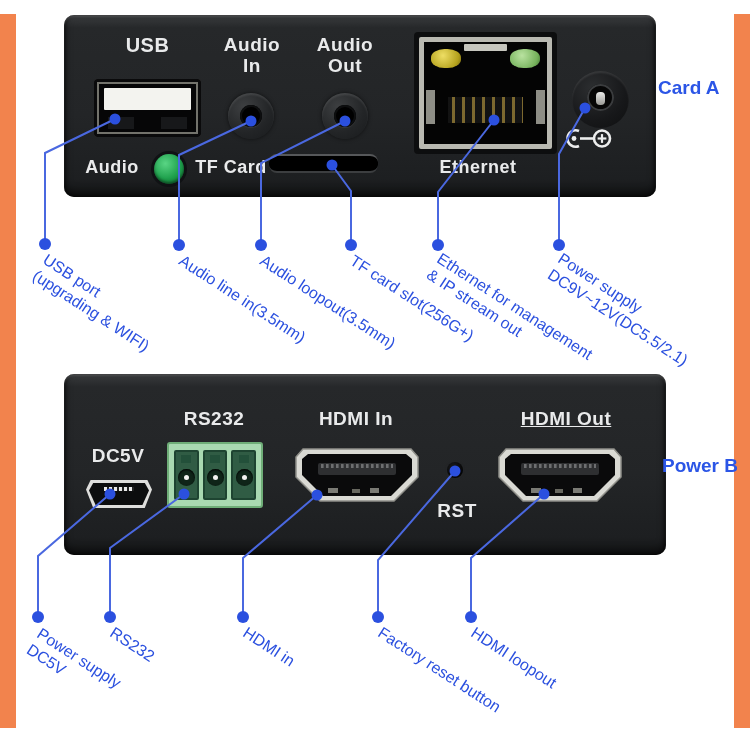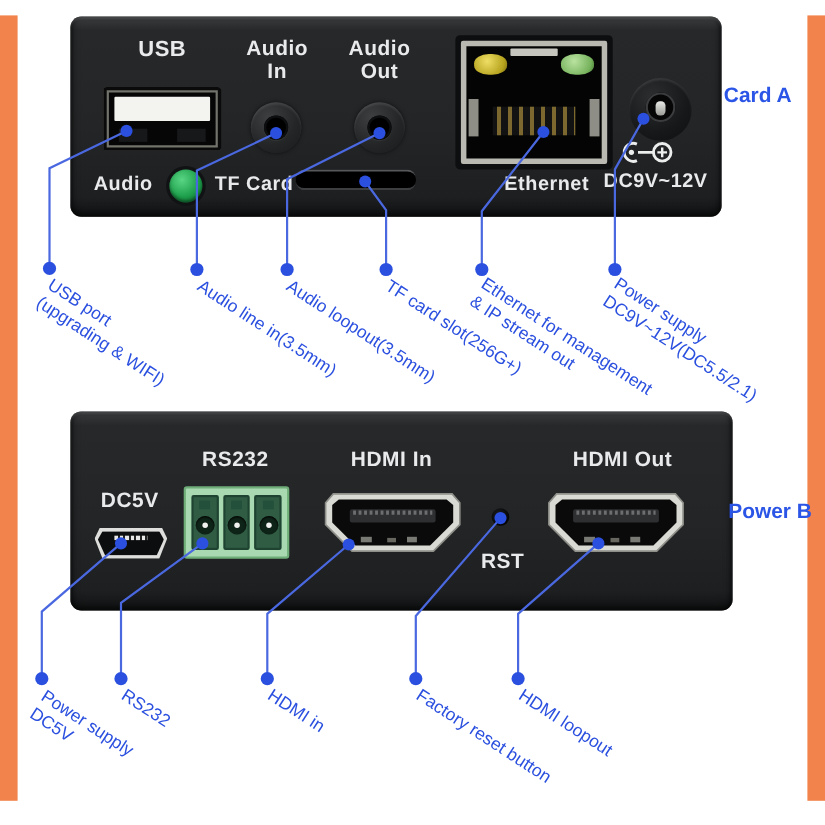--- a/index.html
+++ b/index.html
@@ -139,43 +139,42 @@
     <div class="eth" style="left:350px;top:17px;">
       <div class="eth-metal">
         <div class="eth-tab"></div>
         <div class="eth-led yellow"></div>
         <div class="eth-led green"></div>
         <div class="eth-side" style="left:2px;"></div>
         <div class="eth-side" style="right:2px;"></div>
         <div class="eth-pins"></div>
       </div>
     </div>
-    <div class="dev-label" style="left:388px;top:142px;width:90px;font-size:18px;">Ethernet</div>
+    <div class="dev-label" style="left:369px;top:142px;width:90px;font-size:18px;">Ethernet</div>
 
     <div class="dc-jack" style="left:508px;top:56px;">
       <div class="dc-inner"></div>
       <div class="dc-pin"></div>
     </div>
     <svg class="abs" style="left:501px;top:111px;" width="47" height="25" viewBox="0 0 47 25">
       <path d="M14 5 A8.2 8.2 0 1 0 14 20" stroke="#eceded" fill="none" stroke-width="2.6"></path>
       <circle cx="9" cy="12.5" r="2.4" fill="#eceded"></circle>
       <line x1="15" y1="12.5" x2="30" y2="12.5" stroke="#eceded" stroke-width="2.6"></line>
       <circle cx="37" cy="12.5" r="8" stroke="#eceded" fill="none" stroke-width="2.6"></circle>
       <line x1="32.6" y1="12.5" x2="41.4" y2="12.5" stroke="#eceded" stroke-width="2.2"></line>
       <line x1="37" y1="8.1" x2="37" y2="16.9" stroke="#eceded" stroke-width="2.2"></line>
     </svg>
-    <div class="dev-label" style="left:478px;top:139px;width:108px;font-size:18px;">DC9V~12V</div>
   </div>
 
   <div class="side-label" style="left:658px;top:77px;">Card A</div>
 
   <div class="device panel-b">
     <div class="dev-label" style="left:112px;top:34px;width:76px;">RS232</div>
     <div class="dev-label" style="left:246px;top:34px;width:92px;">HDMI In</div>
-    <div class="dev-label" style="left:452px;top:34px;width:100px;">HDMI Out</div>
+    <div class="dev-label" style="left:452px;top:34px;width:100px;text-decoration:underline;">HDMI Out</div>
 
     <div class="dev-label" style="left:23px;top:71px;width:62px;">DC5V</div>
     <div class="musb" style="left:22px;top:106px;">
       <div class="musb-in"></div>
       <div class="musb-pins"></div>
     </div>
 
     <div class="rs232" style="left:103px;top:68px;width:96px;height:66px;">
       <div class="rs-cell">
           <div class="rs-notch"></div>

